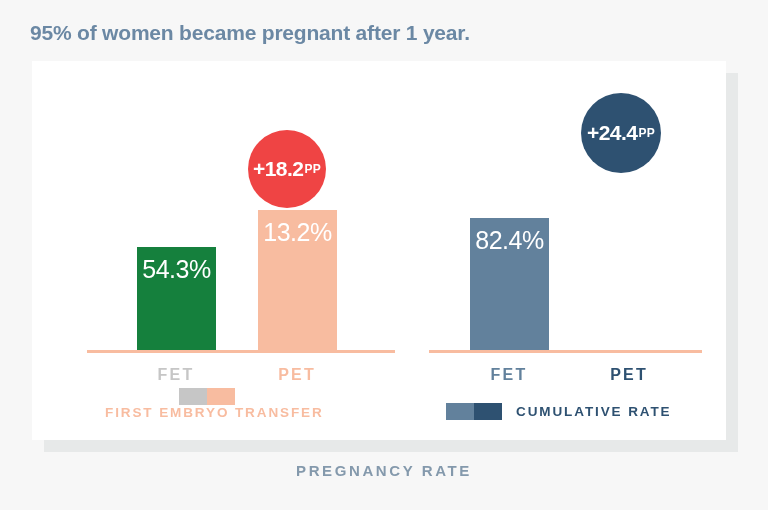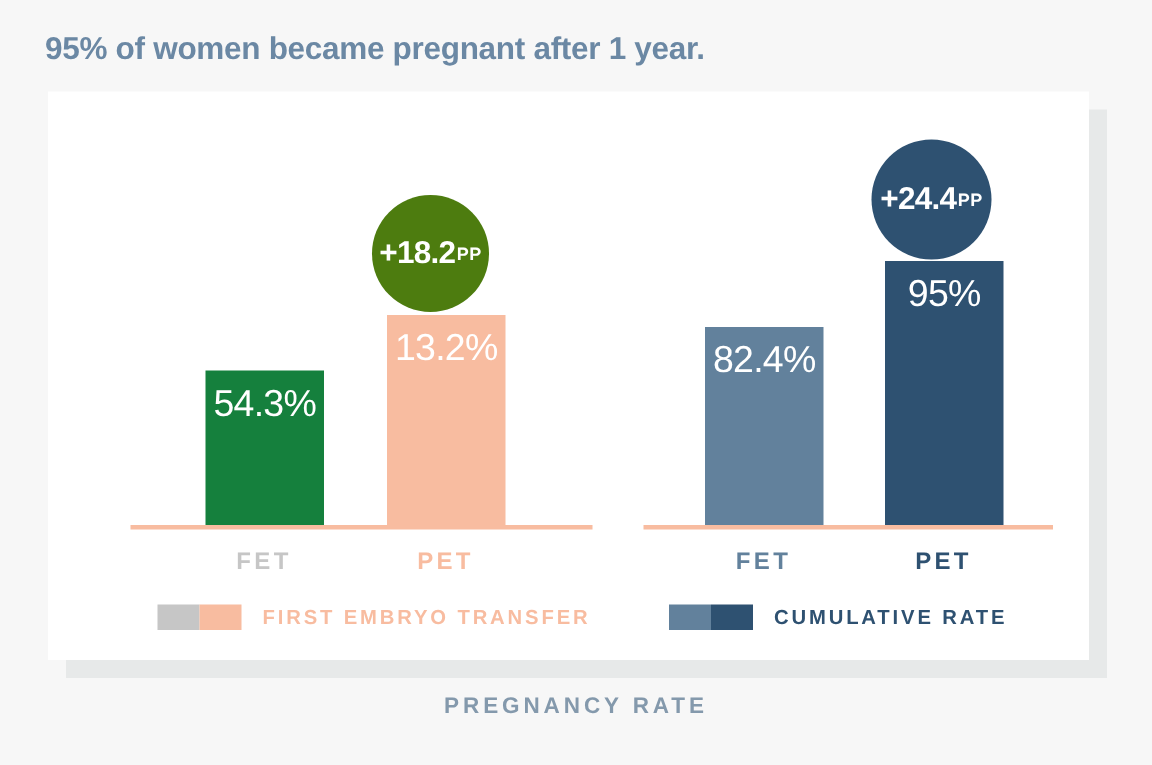--- a/index.html
+++ b/index.html
@@ -119,38 +119,38 @@
     font-size: 12px;
     font-weight: bold;
     letter-spacing: 0.3px;
     margin-left: 1px;
   }
   .badge-left {
     left: 186px;
     top: 69px;
     width: 78px;
     height: 78px;
-    background: #4d7c0f;
+    background: #ef4444;
   }
   .badge-right {
     left: 184px;
     top: 32px;
     width: 80px;
     height: 80px;
     background: #2e5171;
   }
 
   
   .legend {
     position: absolute;
     bottom: 20px;
     display: flex;
     align-items: center;
   }
-  .legend-left  { left: 43px; }
+  .legend-left  { left: 43px; flex-direction: column; }
   .legend-right { left: 49px; }
   .swatch {
     display: flex;
     width: 56px;
     height: 17px;
     margin-right: 14px;
   }
   .swatch span { display: block; width: 50%; height: 100%; }
   .legend-text {
     font-size: 13.5px;
@@ -212,23 +212,20 @@
   <div class="group group-right">
 
     <div class="badge badge-right">
       <span class="badge-num">+24.4</span>
         <span class="badge-unit">PP</span>
     </div>
 
     <div class="bar bar-r-fet">
       <span class="bar-value">82.4%</span>
     </div>
-    <div class="bar bar-r-pet">
-      <span class="bar-value">95%</span>
-    </div>
 
     <div class="axis-line"></div>
 
     <div class="cat-label cat-r-fet">FET</div>
     <div class="cat-label cat-r-pet">PET</div>
 
     <div class="legend legend-right">
       <span class="swatch">
         <span style="background:#62819c"></span>
           <span style="background:#2e5171"></span>

